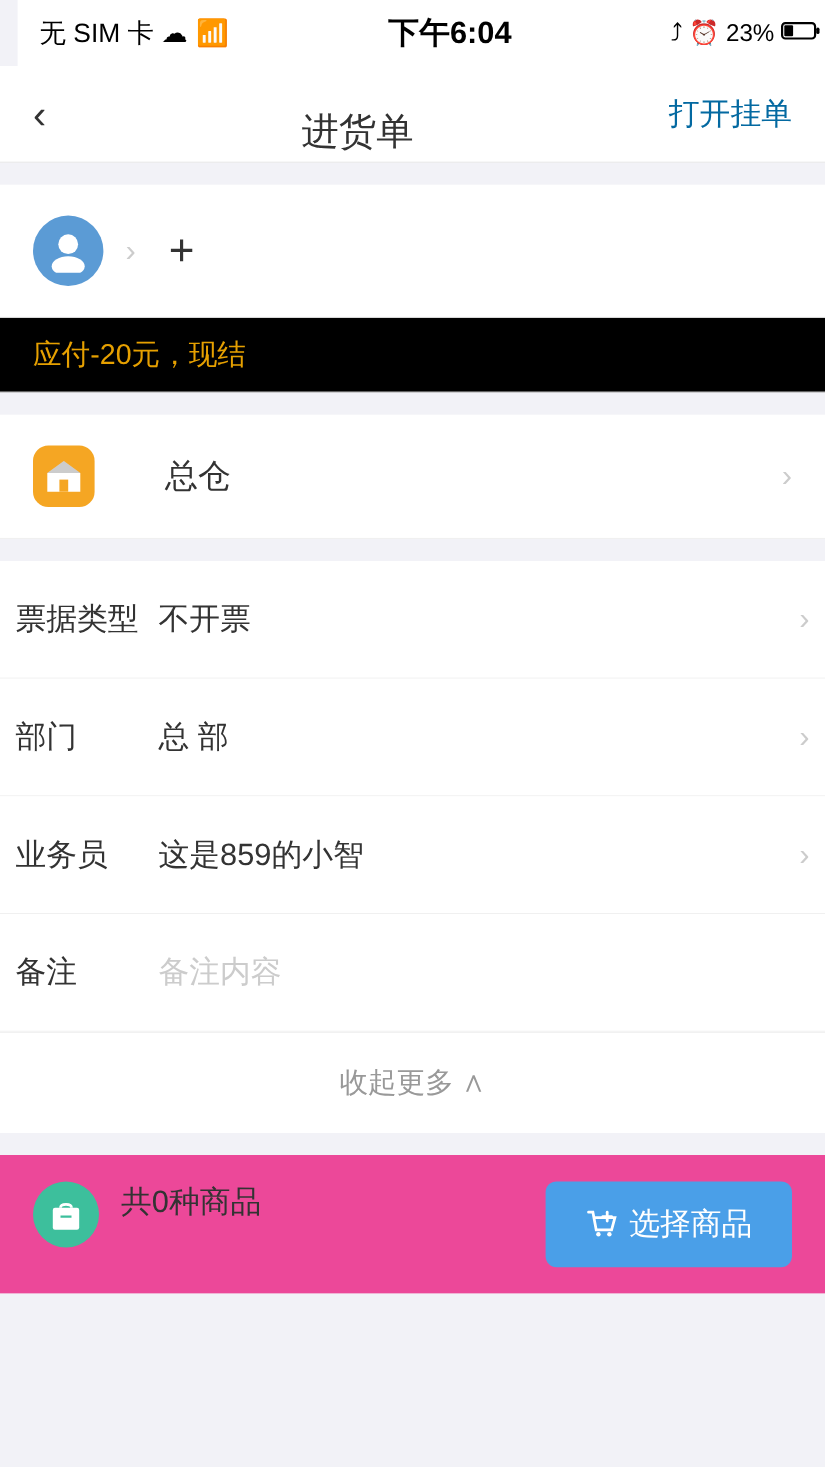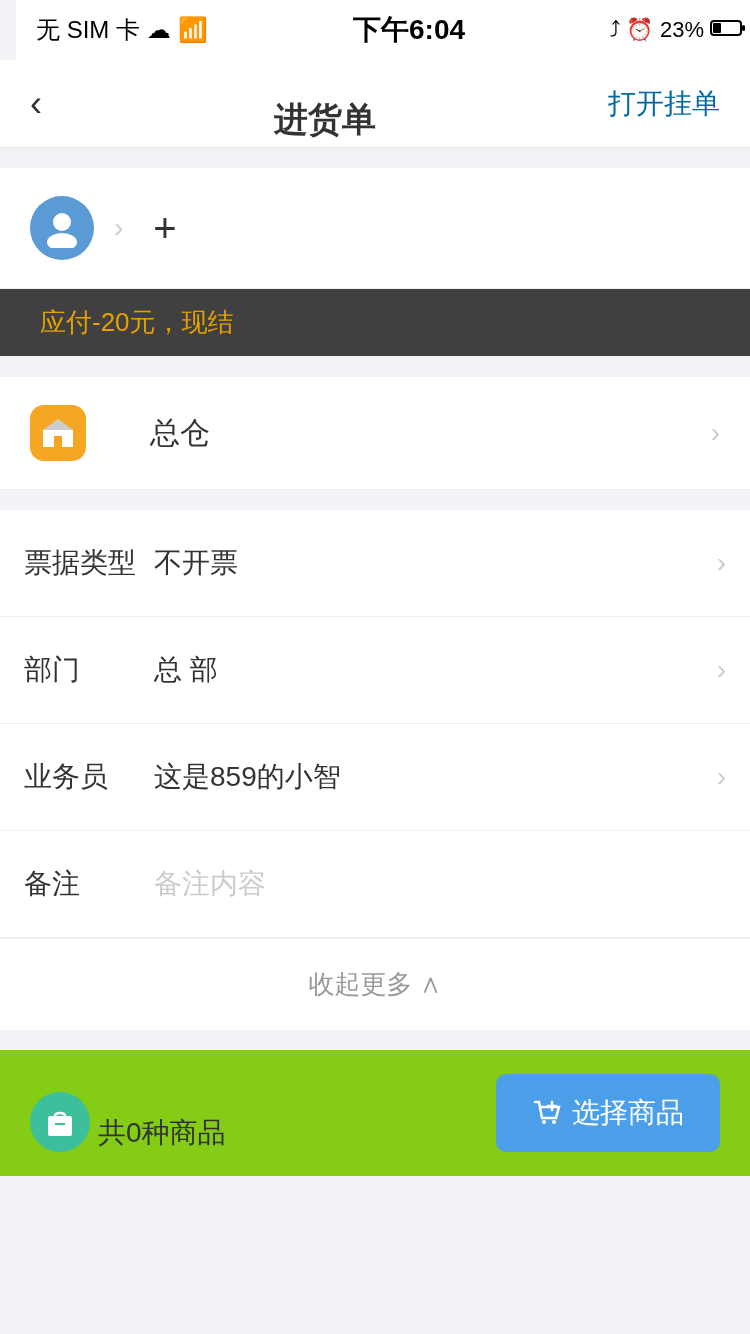--- a/index.html
+++ b/index.html
@@ -41,21 +41,21 @@
       padding: 0 30px;
       border-bottom: 1px solid #e5e5e5;
     }
     .nav-back {
       font-size: 36px;
       color: #333;
       cursor: pointer;
     }
     .nav-title {
       font-size: 34px;
-      font-weight: 700;
+      font-weight: 400;
       color: #333;
       margin-top: 32px;
     }
     .nav-action {
       font-size: 28px;
       color: #0369a1;
       cursor: pointer;
     }
 
     
@@ -102,22 +102,22 @@
     }
     .supplier-add {
       font-size: 40px;
       color: #333;
       cursor: pointer;
       font-weight: 300;
     }
 
     
     .notice-bar {
-      background: #404040;
-      padding: 16px 40px;
+      background: #000000;
+      padding: 16px 30px;
       font-size: 26px;
       color: #e6a000;
       border-bottom: 1px solid #f0f0f0;
     }
 
     
     .warehouse-row {
       display: flex;
       align-items: center;
       padding: 28px 30px;
@@ -144,21 +144,21 @@
     }
     .chevron {
       color: #ccc;
       font-size: 28px;
     }
 
     
     .form-row {
       display: flex;
       align-items: center;
-      padding: 34px 24px;
+      padding: 34px 14px;
       background: #fff;
       border-bottom: 1px solid #f0f0f0;
     }
     .form-label {
       font-size: 28px;
       color: #333;
       width: 130px;
       flex-shrink: 0;
     }
     .form-value {
@@ -178,26 +178,26 @@
       justify-content: center;
       padding: 28px 42px;
       font-size: 26px;
       color: #999;
       cursor: pointer;
       border-top: 1px solid #f0f0f0;
     }
 
     
     .bottom-section {
-      background: #84cc16;
+      background: #ec4899;
       margin-top: 20px;
       display: flex;
-      align-items: flex-end;
+      align-items: flex-start;
       padding: 24px 30px;
-      gap: 8px;
+      gap: 20px;
     }
     .goods-icon {
       width: 60px;
       height: 60px;
       border-radius: 50%;
       background: #3dbf9c;
       display: flex;
       align-items: center;
       justify-content: center;
       flex-shrink: 0;

